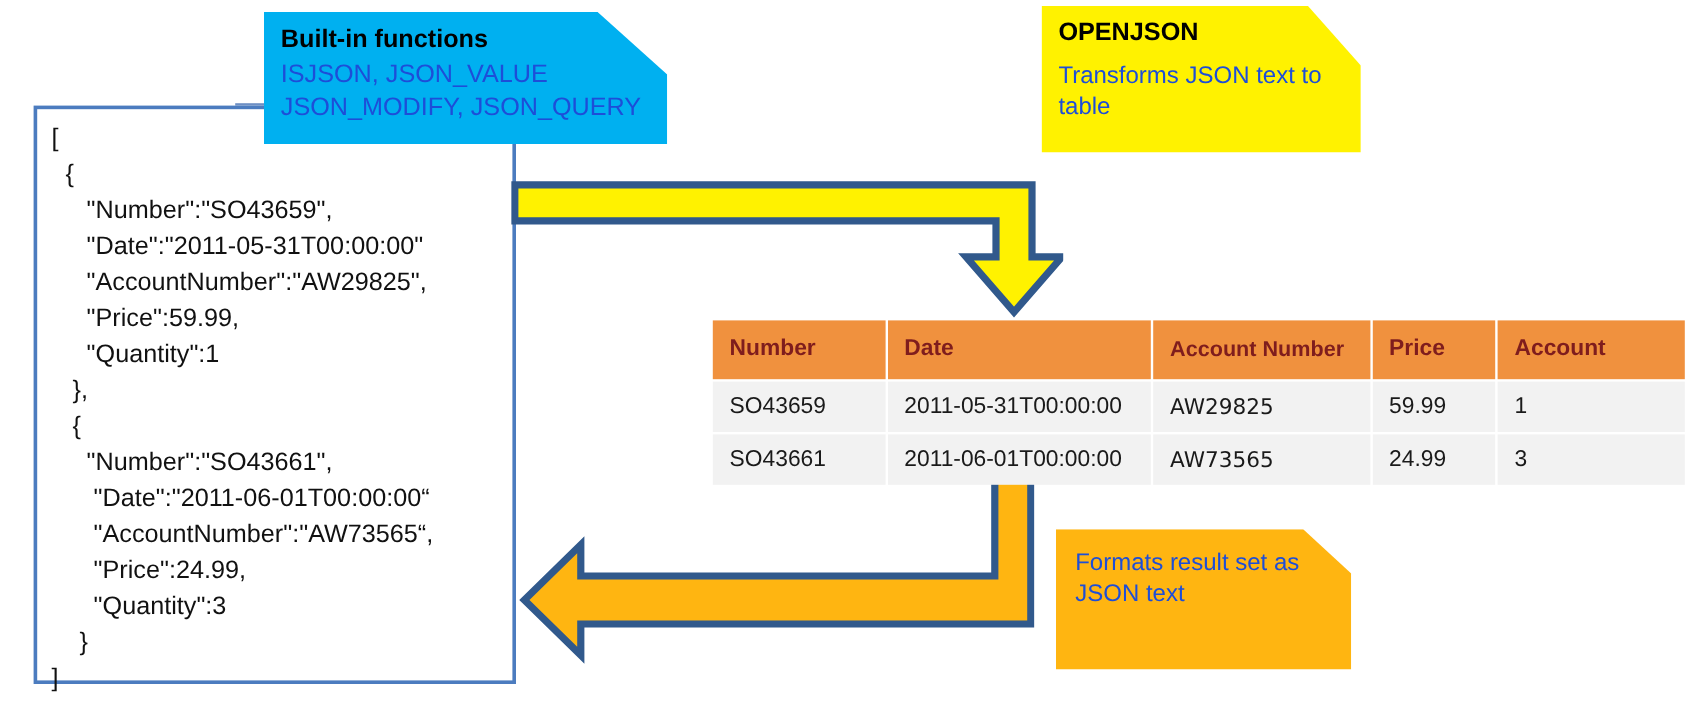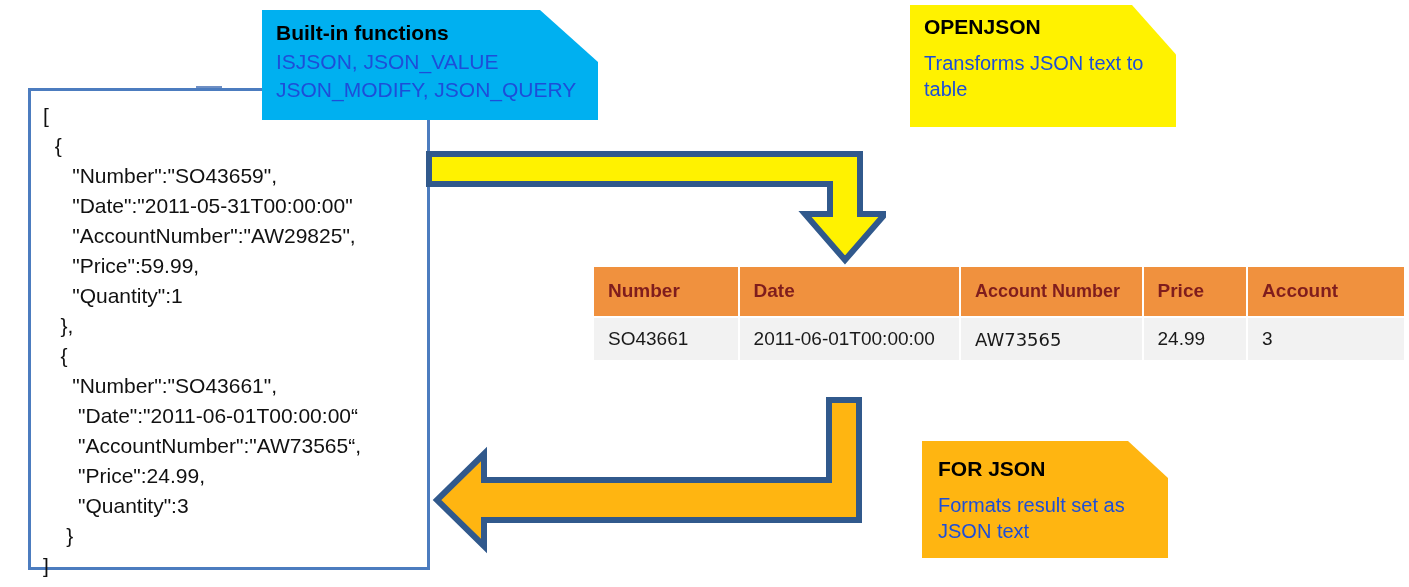--- a/index.html
+++ b/index.html
@@ -16,21 +16,21 @@
     z-index:4;
   }
   #json-code{
     margin:0;padding:10px 0 0 12px;
     font-family:"Liberation Sans","DejaVu Sans",sans-serif;
     font-size:21px;line-height:30px;color:#111111;
     white-space:pre;letter-spacing:0px;
   }
 
   
-  .callout{position:absolute;z-index:9;margin-left:42px;}
+  .callout{position:absolute;z-index:9;}
   .callout .c-title{
     font-weight:bold;font-size:21px;color:#000;line-height:26px;
     margin:0 0 6px 0;
   }
   .callout .c-body{
     font-size:20px;color:#1d4ed8;line-height:26px;margin:0;
   }
   .callout .c-inner{position:relative;z-index:2;}
 
   
@@ -135,21 +135,20 @@
       <div class="c-title">OPENJSON</div>
       <div class="c-body">Transforms JSON text to table</div>
     </div>
   </div>
 
   <div class="callout" id="callout-forjson">
     <svg class="callout-bg" viewBox="0 0 246 117" preserveAspectRatio="none">
       <polygon points="0,0 206,0 246,37 246,117 0,117" fill="#FFB511"></polygon>
     </svg>
     <div class="c-inner">
-      <div class="c-title">FOR JSON</div>
       <div class="c-body">Formats result set as JSON text</div>
     </div>
   </div>
 
   <svg id="arrow-openjson" viewBox="0 0 460 120">
     <polygon points="3,8 434,8 434,68 459,68 419,114 379,68 404,68 404,38 3,38" fill="#FFF200" stroke="#31598C" stroke-width="6" stroke-linejoin="miter"></polygon>
   </svg>
 
   <svg id="arrow-forjson" viewBox="0 0 430 160">
     <polygon points="427,4 427,124 52,124 52,150 5,104 52,58 52,84 397,84 397,4" fill="#FFB511" stroke="#31598C" stroke-width="6" stroke-linejoin="miter"></polygon>
@@ -167,20 +166,27 @@
       <tr>
         <th>Number</th>
         <th>Date</th>
         <th class="hdr-small">Account Number</th>
         <th>Price</th>
         <th>Account</th>
       </tr>
     </thead>
     <tbody>
       <tr>
+        <td>SO43659</td>
+        <td>2011-05-31T00:00:00</td>
+        <td class="cell-acct">AW29825</td>
+        <td>59.99</td>
+        <td>1</td>
+      </tr>
+      <tr>
         <td>SO43661</td>
         <td>2011-06-01T00:00:00</td>
         <td class="cell-acct">AW73565</td>
         <td>24.99</td>
         <td>3</td>
       </tr>
     </tbody>
   </table>
 
 </div>

